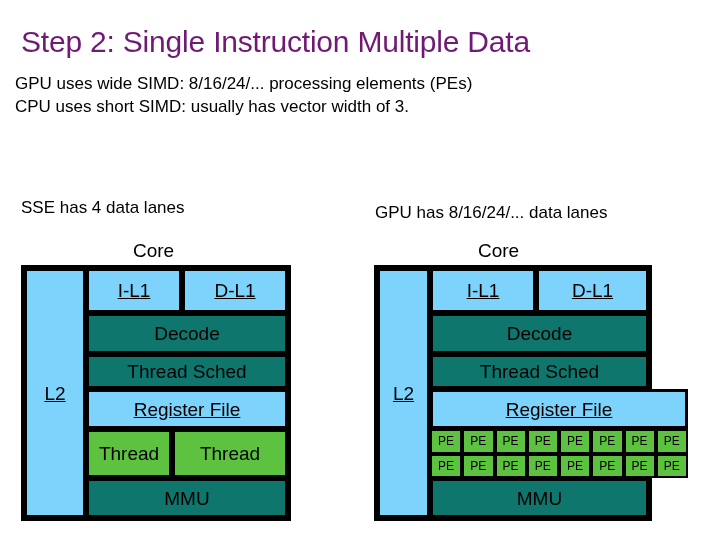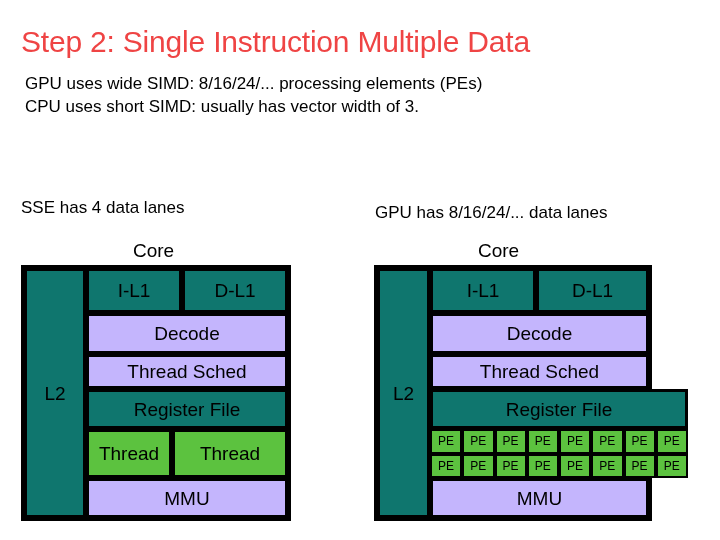--- a/index.html
+++ b/index.html
@@ -21,25 +21,25 @@
   #slide-title {
     position: absolute;
     left: 21px;
     top: 24px;
     width: 680px;
     font-size: 30px;
     line-height: 36px;
     font-weight: normal;
     letter-spacing: -0.2px;
     white-space: nowrap;
-    color: #ef4444;
+    color: #701a75;
   }
   #subtitle-block {
     position: absolute;
-    left: 25px;
+    left: 15px;
     top: 72px;
     width: 690px;
     font-size: 17px;
     line-height: 23px;
     white-space: nowrap;
   }
   .subtitle-line { display: block; }
 
   
   .caption {
@@ -74,22 +74,22 @@
     border: 3px solid #000000;
     display: flex;
     align-items: center;
     justify-content: center;
     font-size: 19px;
     line-height: 1;
     color: #000000;
     overflow: hidden;
     white-space: nowrap;
   }
-  .cell.blue   { background: #0f766e; }
-  .cell.yellow { background: #c4b5fd; }
+  .cell.blue   { background: #7dd3fc; text-decoration: underline; }
+  .cell.yellow { background: #0f766e; }
   .cell.green  { background: #5CC23F; }
   .cell.pe {
     font-size: 12px;
     border-width: 2px;
     text-align: right;
   }
   .cell.outer {
     background: transparent;
     z-index: 0;
   }

